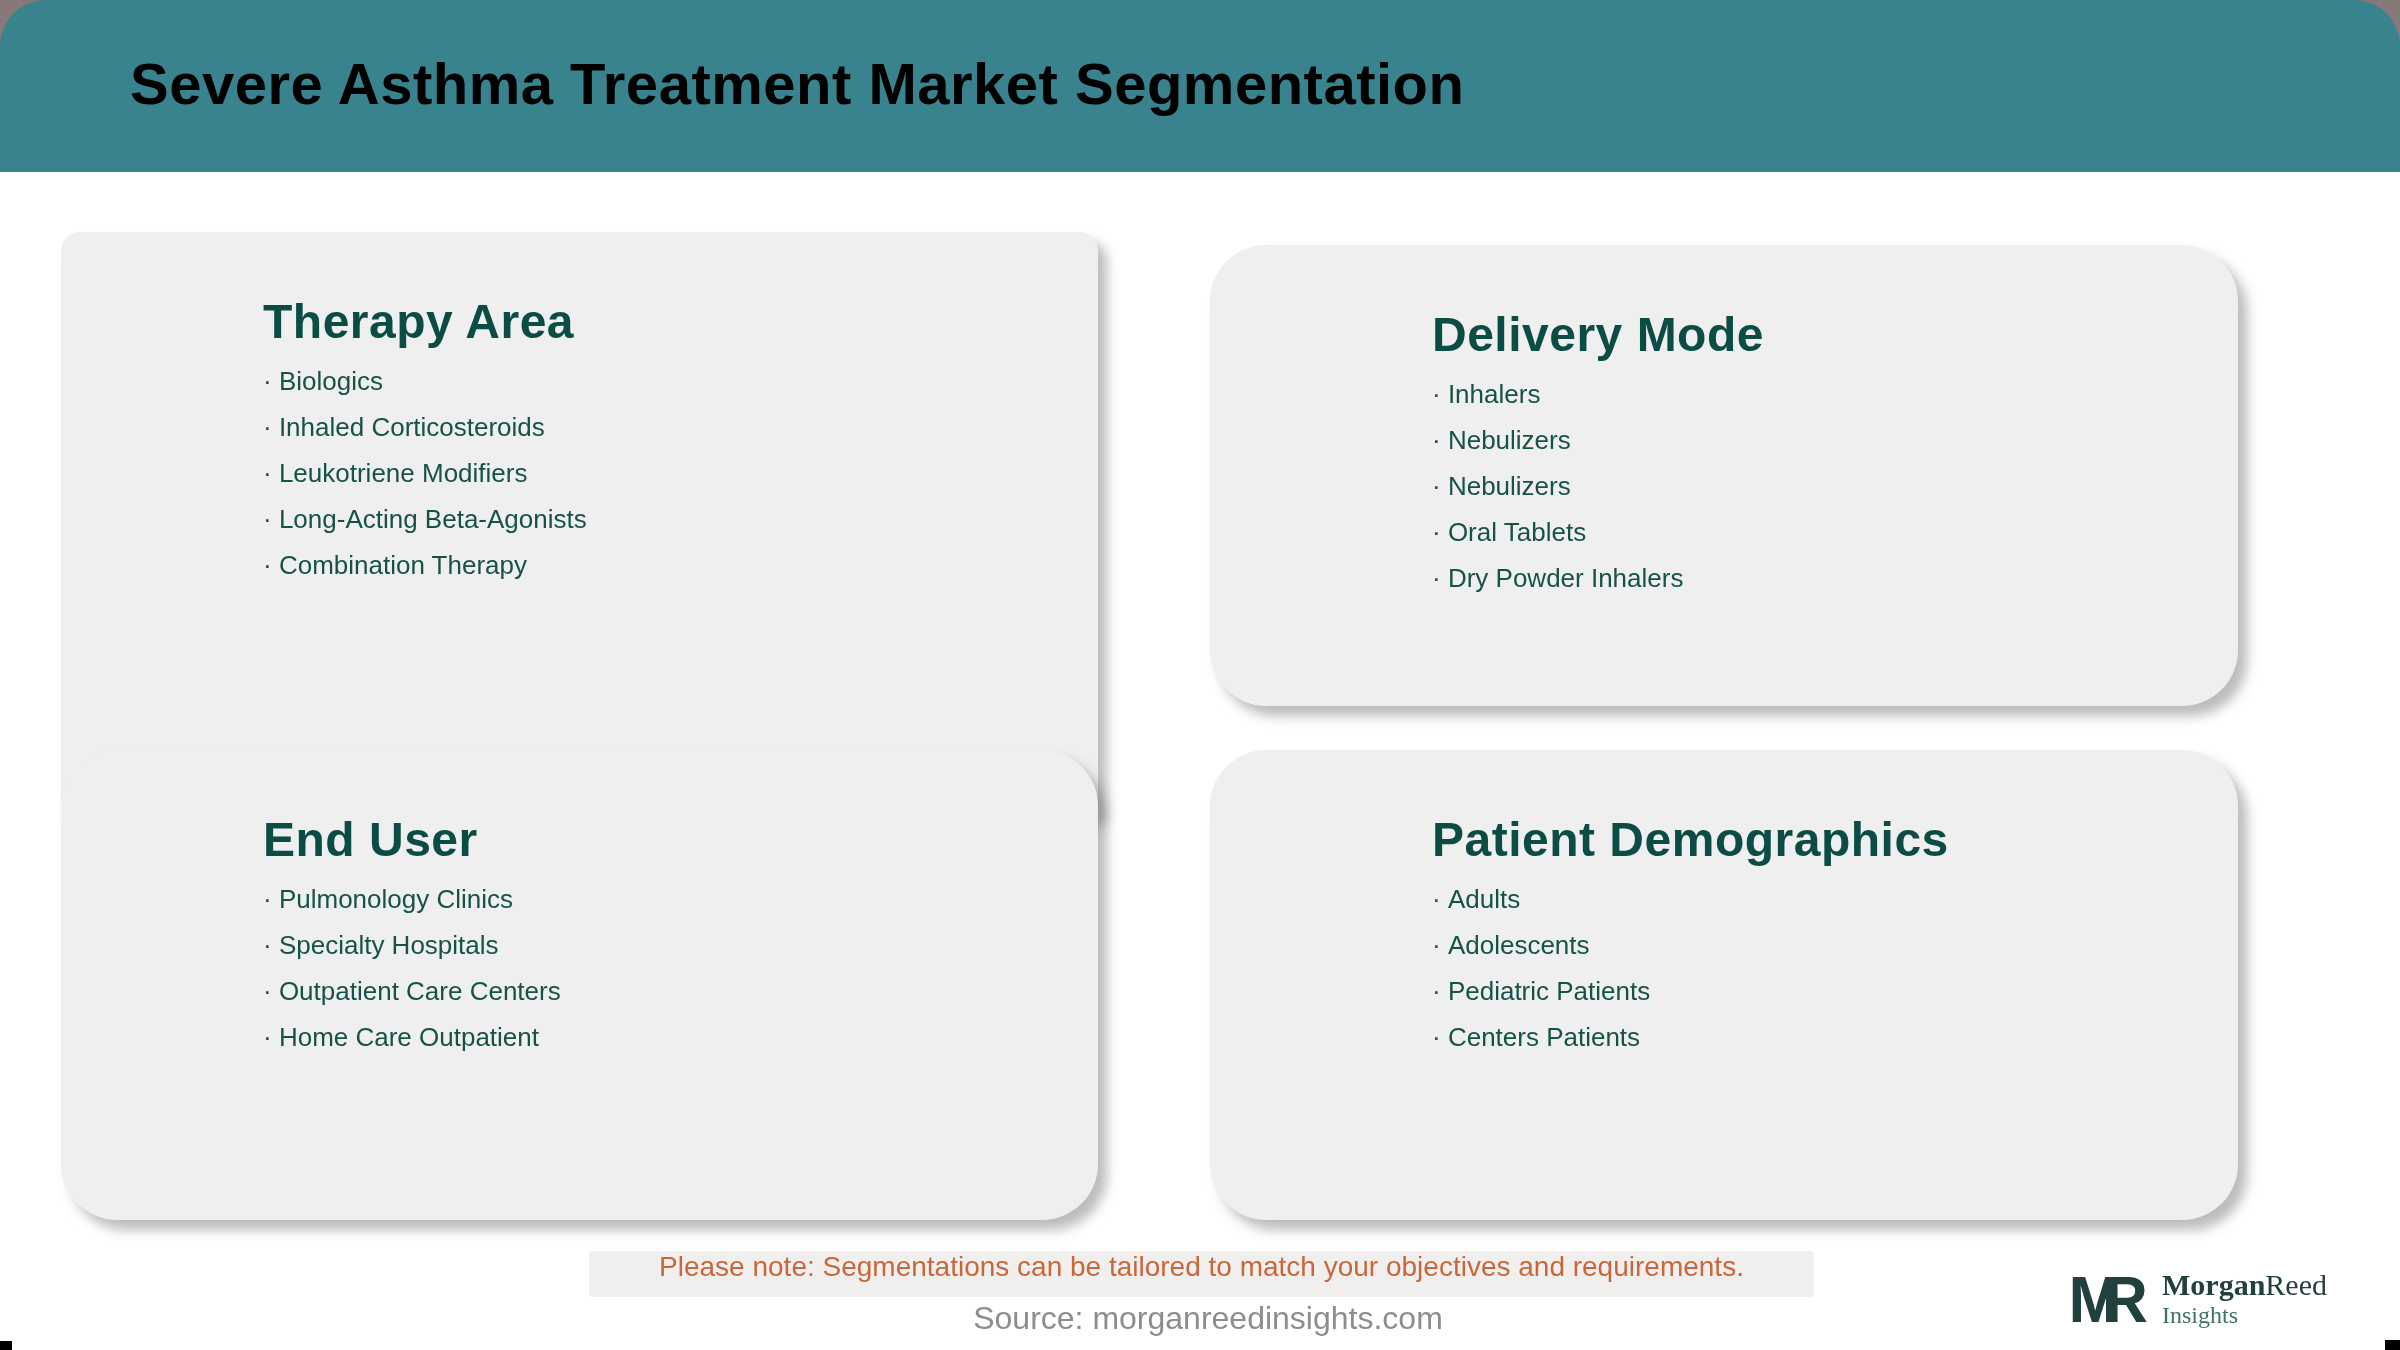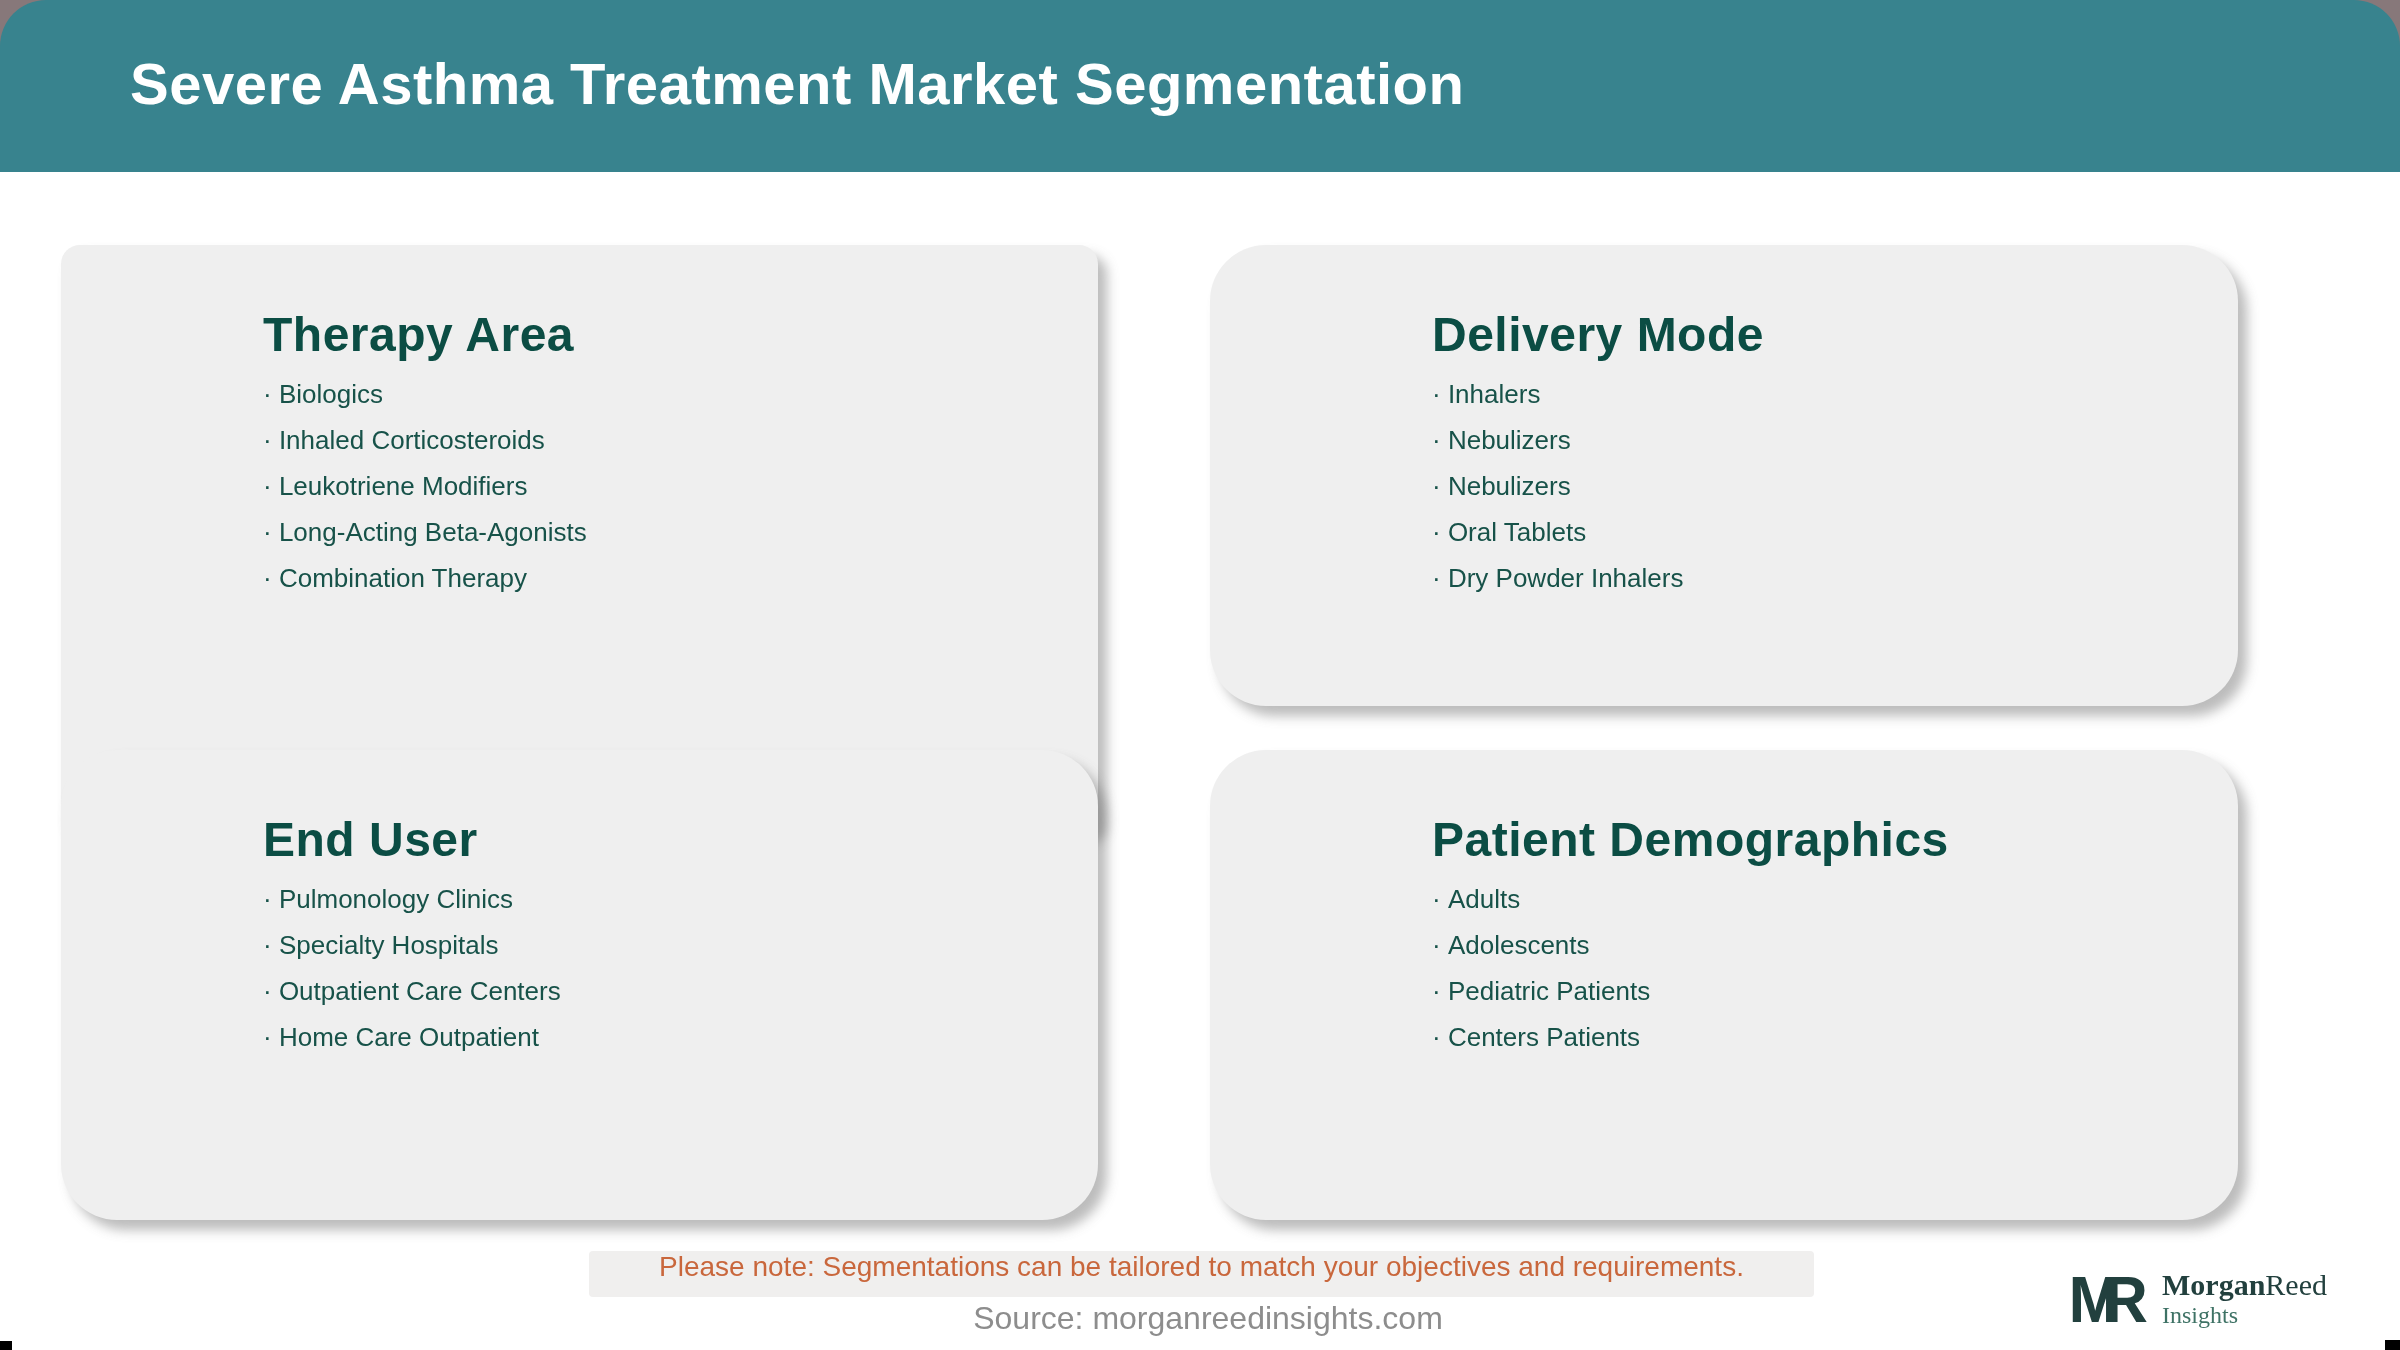--- a/index.html
+++ b/index.html
@@ -26,28 +26,28 @@
     background:var(--corner-backdrop);
   }
   .topbar{
     position:absolute;top:0;left:0;width:2400px;height:172px;
     background:var(--header-teal);
     border-radius:46px 46px 0 0;
     display:flex;align-items:center;
   }
   .topbar h1{
     margin:0 0 6px 130px;
-    color:#ffffff;font-size:58px;font-weight:700;letter-spacing:0.5px;
+    color:#000000;font-size:58px;font-weight:700;letter-spacing:0.5px;
   }
   .card{
     position:absolute;background:var(--card-bg);
     border-radius:56px;
     box-shadow:9px 10px 12px rgba(95,95,95,0.42);
   }
-  .card-1{left:61px;top:245px;width:1037px;height:589px;border-radius:19px;}
+  .card-1{left:61px;top:232px;width:1037px;height:589px;border-radius:19px;}
   .card-2{left:1210px;top:245px;width:1028px;height:461px;}
   .card-3{left:61px;top:750px;width:1037px;height:470px;}
   .card-4{left:1210px;top:750px;width:1028px;height:470px;}
   .card h2{
     margin:0;padding:62px 40px 0 202px;
     font-size:48px;line-height:56px;font-weight:700;
     color:var(--heading-green);letter-spacing:0.5px;
   }
   .card-2 h2,.card-4 h2{padding-left:222px;}
   .card ul{

